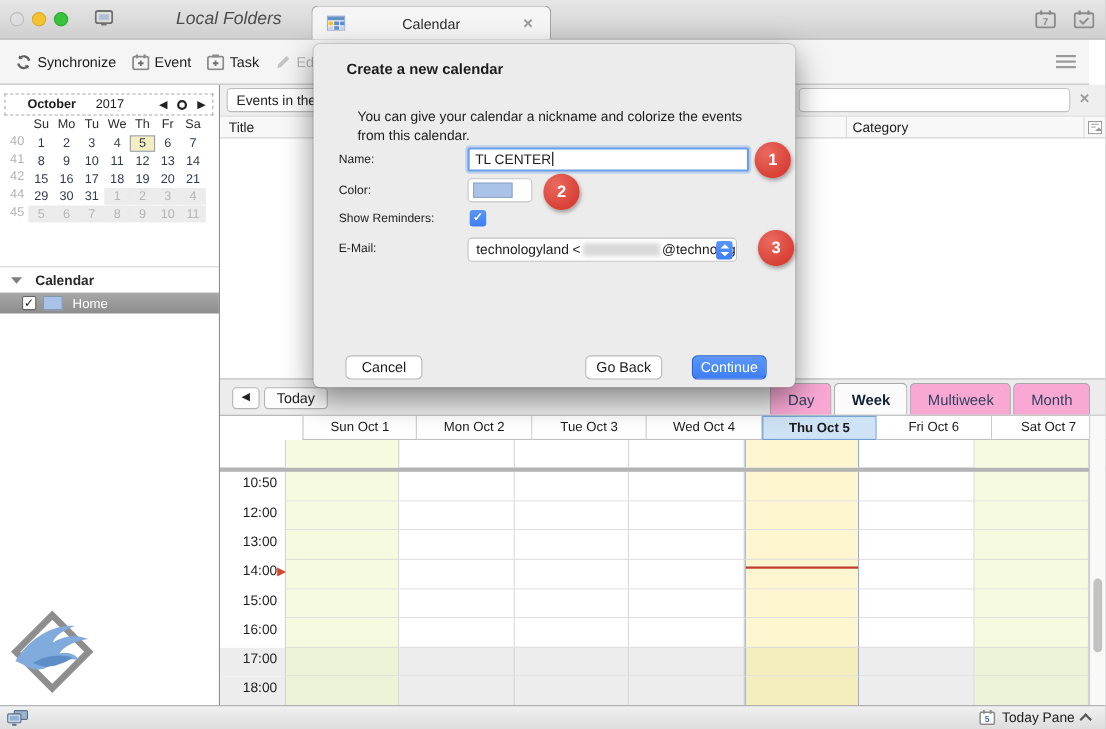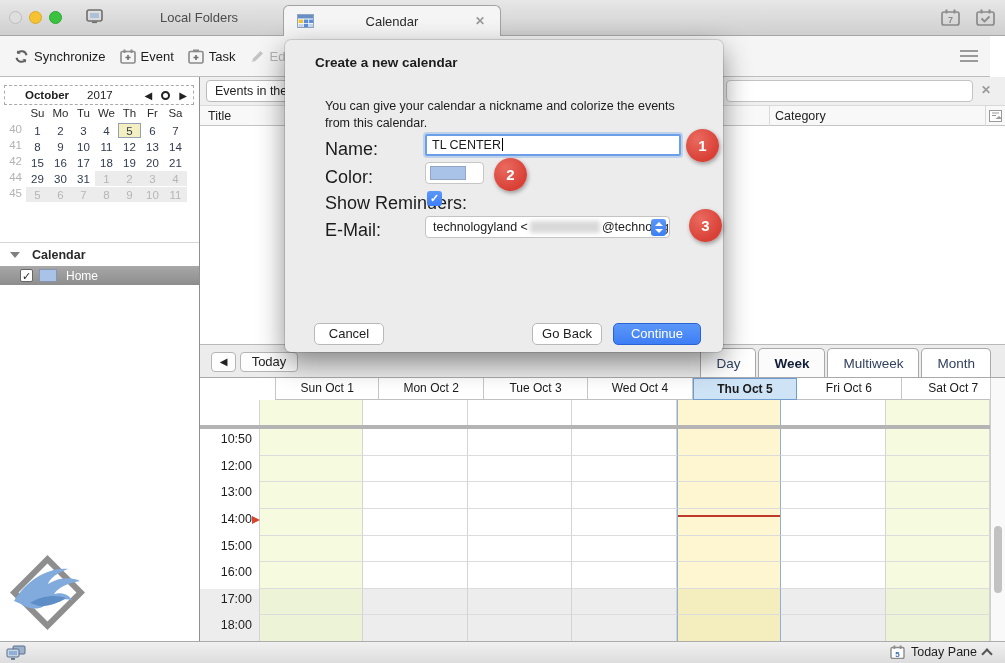--- a/index.html
+++ b/index.html
@@ -8,21 +8,21 @@
          font-family:"Liberation Sans", sans-serif; }
 
   
   .titlebar { position:absolute; left:0; top:0; width:1005px; height:36px;
               background:linear-gradient(#e7e7e7,#cfcfcf); border-bottom:1px solid #a6a6a6; z-index:3; }
   .tl { position:absolute; top:11px; width:13px; height:13px; border-radius:50%; }
   .tl1 { left:9px;  background:var(--tl-1); border:1px solid #bdbdbd; }
   .tl2 { left:29px; background:var(--tl-2); border:1px solid #dfa825; }
   .tl3 { left:49px; background:var(--tl-3); border:1px solid #2aa92f; }
   .tab-inactive { position:absolute; left:75px; top:0; width:205px; height:35px;
-                  display:flex; align-items:center; color:#4c4c4c; font-size:13px; }
+                  display:flex; align-items:center; color:#4c4c4c; font-size:16px;font-style:italic; }
   .tab-inactive .lbl { position:absolute; left:85px; }
   .mail-tab-icon { position:absolute; left:11px; top:9px; }
   .tab-active { position:absolute; left:283px; top:5px; width:218px; height:31px;
                 background:#f5f5f5; border:1px solid #a2a2a2; border-bottom:none;
                 border-radius:6px 6px 0 0; z-index:4; display:flex; align-items:center; }
   .tab-active .lbl { position:absolute; left:0; right:0; text-align:center; font-size:13px; color:#2b2b2b; }
   .cal-tab-icon { position:absolute; left:13px; top:8px; z-index:2; }
   .tab-close { position:absolute; right:12px; top:7px; width:16px; height:16px; color:#9a9a9a;
                font-size:12px; font-weight:bold; text-align:center; line-height:16px; z-index:2; cursor:default; }
   .tb-right-icon { position:absolute; top:9px; color:#8b8b8b; }
@@ -88,21 +88,21 @@
   
   .cal-controls { position:absolute; left:0; top:267px; width:805px; height:33px; background:#ececec;
                   border-top:1px solid #b9b9b9; }
   .nav-back { position:absolute; left:11px; top:7px; width:25px; height:20px; background:#fdfdfd;
               border:1px solid #b5b5b5; border-radius:4px; text-align:center; line-height:18px;
               font-size:10px; color:#222; }
   .today-btn { position:absolute; left:40px; top:7px; width:58px; height:20px; background:#fdfdfd;
                border:1px solid #b5b5b5; border-radius:4px; text-align:center; line-height:18px;
                font-size:13px; color:#222; }
   .vtabs { position:absolute; right:14px; bottom:0; display:flex; align-items:flex-end; }
-  .vtab { height:29px; padding:0 15px; background:#ffffff; border:1px solid #a9a9a9; border-bottom:none;
+  .vtab { height:29px; padding:0 15px; background:#f9a8d4; border:1px solid #a9a9a9; border-bottom:none;
           border-radius:5px 5px 0 0; margin-left:2px; font-size:13.5px; color:#31415f;
           line-height:29px; }
   .vtab.active { background:#fbfbfb; font-weight:bold; color:#111e38; }
 
   
   .week-grid { position:absolute; left:0; top:300px; width:805px; height:264px; border-top:1px solid #a9a9a9; background:#fff; }
   .wg-row { display:flex; }
   .wg-gut { width:59px; flex:none; }
   .wh-row { height:22px;gap:16px; }
   .wh { width:104.43px; flex:none; background:#fff; border-right:1px solid #c6c6c6; border-bottom:1px solid #c0c0c0;
@@ -141,21 +141,21 @@
                font-size:12.5px; color:#1d1d1d; }
   .chev-up { width:8px; height:8px; border-left:2px solid #555; border-top:2px solid #555;
              transform:rotate(45deg); margin-top:4px; }
 
   
   .dialog { position:absolute; left:285px; top:40px; width:438px; height:312px; background:#ececec;
             border-radius:6px; box-shadow:0 10px 28px rgba(0,0,0,.45), 0 0 0 1px rgba(0,0,0,.12);
             z-index:20; font-size:13px; color:#1c1c1c; }
   .dlg-title { position:absolute; left:30px; top:15px; font-weight:bold; font-size:13.5px; }
   .dlg-desc { position:absolute; left:40px; top:58px; width:362px; font-size:12.5px; line-height:17px; }
-  .dlg-label { position:absolute; left:40px; font-size:18px; }
+  .dlg-label { position:absolute; left:23px; font-size:11px; }
   .name-input { position:absolute; left:140px; top:94px; width:256px; height:22px; background:#fff;
                 border:2px solid #6ba0e8; border-radius:2px; box-shadow:0 0 0 2px rgba(110,160,235,.35);
                 font-size:12.5px; line-height:18px; padding-left:5px; }
   .caret { display:inline-block; width:1px; height:13px; background:#000; vertical-align:-2px; margin-left:1px; }
   .color-btn { position:absolute; left:140px; top:122px; width:59px; height:22px; background:#fff;
                border:1px solid #c6c6c6; border-radius:4px; display:flex; align-items:center; }
   .color-swatch { width:36px; height:14px; margin-left:4px; background:var(--swatch); border:1px solid #93a6c6; }
   .reminder-check { position:absolute; left:142px; top:151px; width:15px; height:15px; border-radius:3px;
                     background:linear-gradient(var(--accent-light),var(--accent)); color:#fff; font-size:11px;
                     font-weight:bold; text-align:center; line-height:14px; }
@@ -166,21 +166,21 @@
   .email-suffix { white-space:nowrap; overflow:hidden; }
   .stepper { position:absolute; right:3px; top:2px; width:15px; height:17px; border-radius:3px;
              background:linear-gradient(var(--accent-light),var(--accent)); }
   .stepper i { position:absolute; left:3.5px; width:0; height:0; border-left:4px solid transparent; border-right:4px solid transparent; }
   .step-up { top:3px; border-bottom:4px solid #fff; }
   .step-dn { bottom:3px; border-top:4px solid #fff; }
   .dlg-btn { position:absolute; top:283px; height:22px; background:#fff; border:1px solid #b9b9b9;
              border-radius:5px; font-size:13px; color:#1c1c1c; text-align:center; line-height:20px; }
   .btn-cancel { left:29px; width:70px; }
   .btn-goback { left:247px; width:70px; }
-  .btn-continue { left:328px; width:88px; background:linear-gradient(var(--accent-light),var(--accent));
+  .btn-continue { left:344px; width:68px; background:linear-gradient(var(--accent-light),var(--accent));
                   border:1px solid #2c63d4; color:#fff; }
   .ann { position:absolute; width:33px; height:33px; border-radius:50%;
          background:radial-gradient(circle at 35% 30%, #ea6a5f, var(--ann-red) 70%);
          box-shadow:1px 2px 4px rgba(0,0,0,.35); color:#fff; font-size:15px; font-weight:bold;
          text-align:center; line-height:33px; z-index:25; }
   .ann1 { left:401px; top:89px; } .ann2 { left:209px; top:118px; } .ann3 { left:404px; top:169px; }
 
   svg { display:block; }
 </style>
 </head>

